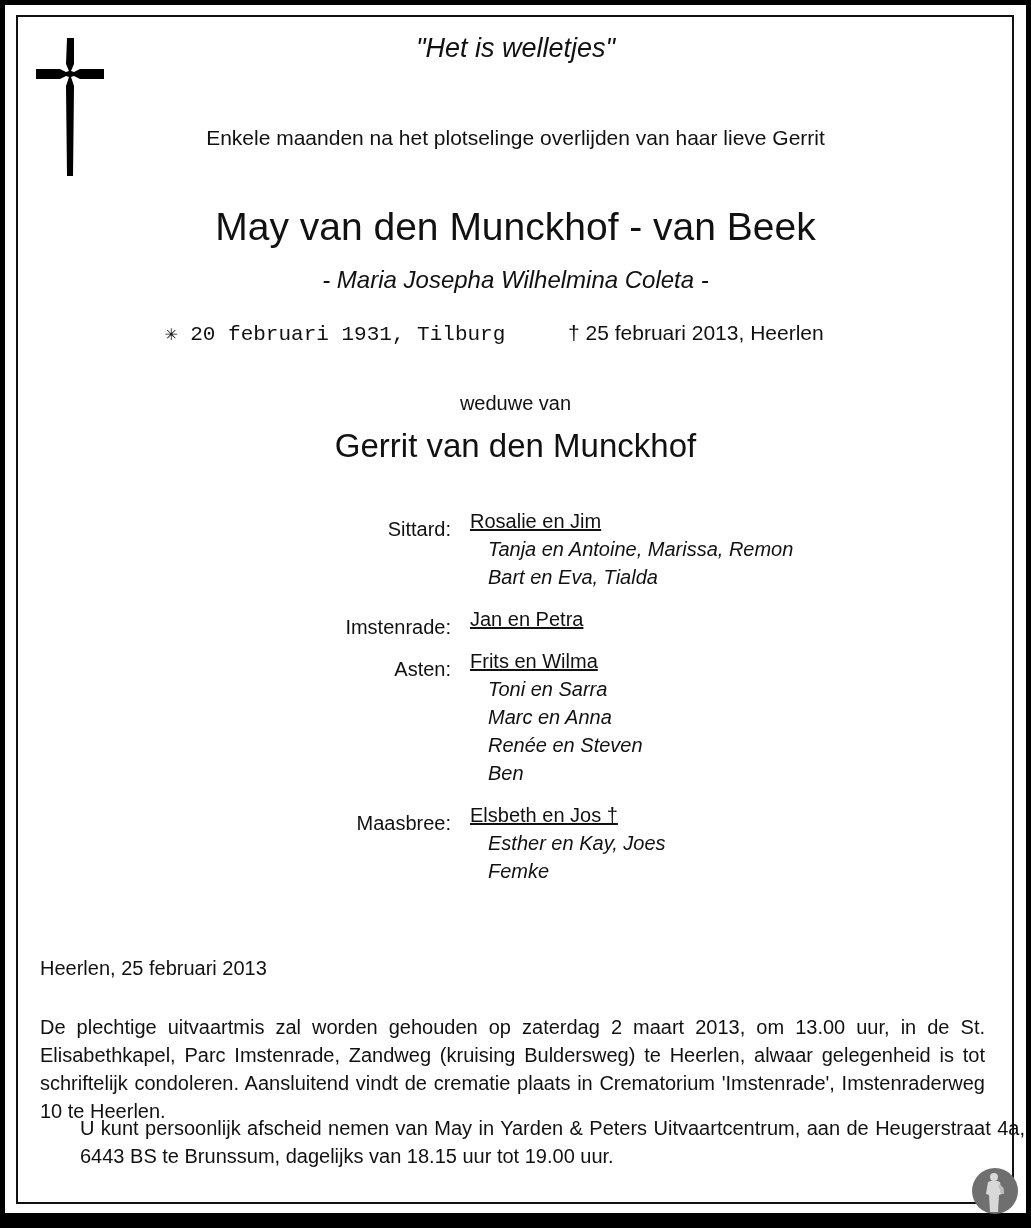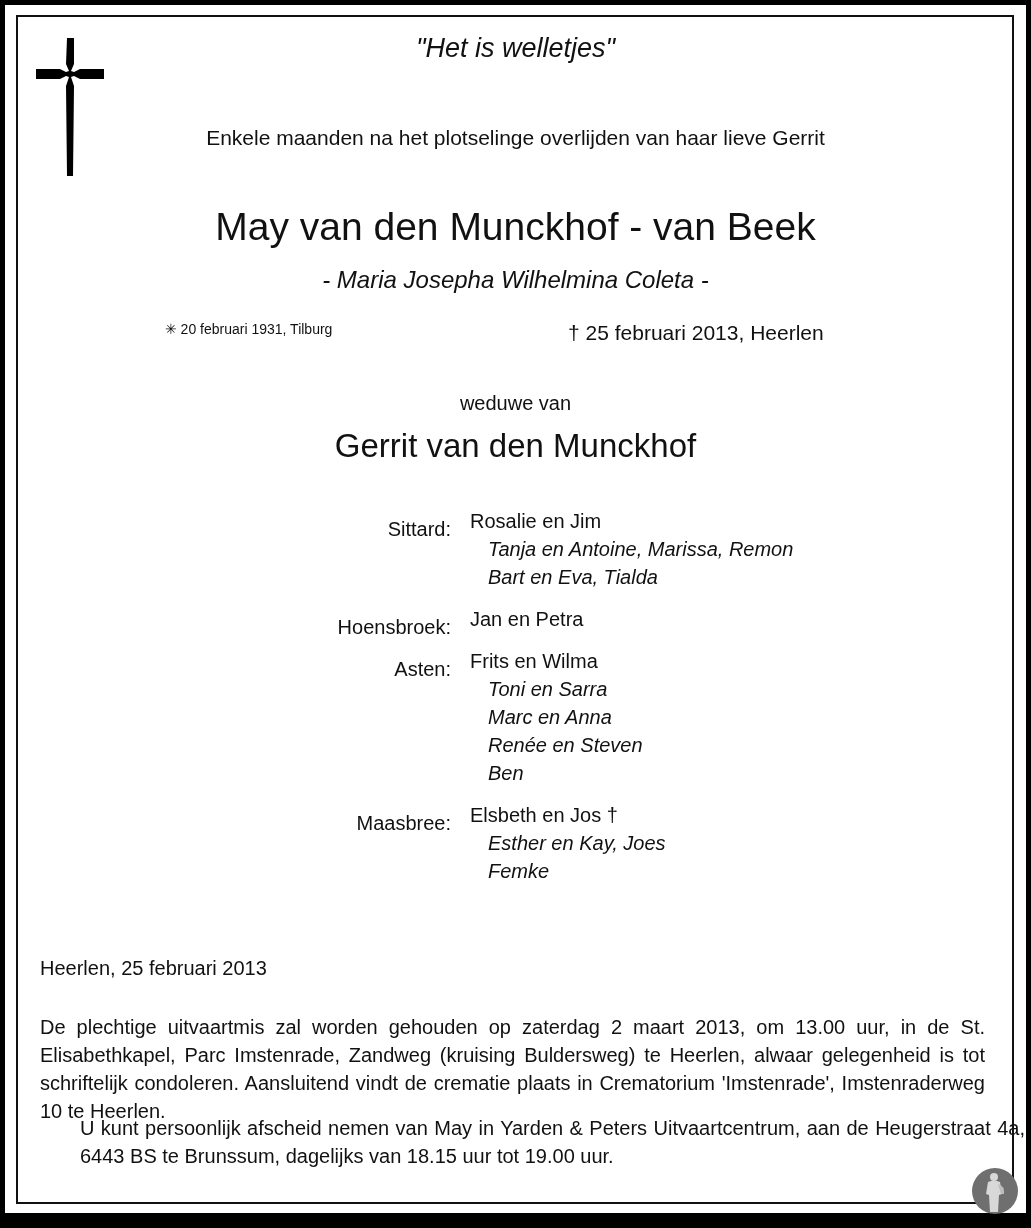--- a/index.html
+++ b/index.html
@@ -24,28 +24,28 @@
     border: 2px solid #111;
     box-sizing: border-box;
     background: #fff;
   }
   .cross { position: absolute; left: 34px; top: 34px; width: 72px; height: 145px; }
   .center { position: absolute; left: 0; width: 1031px; text-align: center; }
   .motto { top: 33px; font-size: 27px; font-style: italic; }
   .intro { top: 124px; font-size: 21px; line-height: 28px; }
   .name { top: 205px; font-size: 39px; }
   .given { top: 266px; font-size: 24px; font-style: italic; }
-  .birth { position: absolute; left: 165px; top: 321px; font-size: 14px; }
+  .birth { position: absolute; left: 165px; top: 321px; font-size: 21px; font-family: Liberation Mono, monospace; }
   .death { position: absolute; left: 568px; top: 321px; font-size: 21px; }
   .widow-label { top: 392px; font-size: 20px; }
   .spouse { top: 427px; font-size: 33px; }
   .family { position: absolute; left: 0; top: 507px; width: 1031px; font-size: 20px; }
   .fam-group { position: relative; margin-bottom: 14px; }
   .fam-place { position: absolute; right: 580px; top: 11px; text-align: right; white-space: nowrap; }
-  .fam-head { margin-left: 470px; line-height: 28px; }
+  .fam-head { margin-left: 470px; line-height: 28px; text-decoration: underline; }
   .fam-child { margin-left: 488px; line-height: 28px; font-style: italic; }
   .closing-place { position: absolute; left: 40px; top: 957px; font-size: 20px; }
   .para { position: absolute; left: 40px; width: 945px; font-size: 20px; line-height: 28px; text-align: justify; }
   .p1 { top: 1013px; }
   .p2 { top: 1114px; margin-left: 40px; }
   .logo { position: absolute; left: 972px; top: 1168px; width: 46px; height: 46px; border-radius: 50%; background: #6f6f6f; overflow: hidden; }
 </style>
 </head>
 <body>
 
@@ -73,21 +73,21 @@
 <div class="center spouse">Gerrit van den Munckhof</div>
 
 <div class="family">
   <div class="fam-group">
     <div class="fam-place">Sittard:</div>
     <div class="fam-head">Rosalie en Jim</div>
     <div class="fam-child">Tanja en Antoine, Marissa, Remon</div>
     <div class="fam-child">Bart en Eva, Tialda</div>
   </div>
   <div class="fam-group">
-    <div class="fam-place">Hoensbroek:</div>
+    <div class="fam-place">Imstenrade:</div>
     <div class="fam-head">Jan en Petra</div>
   </div>
   <div class="fam-group">
     <div class="fam-place">Asten:</div>
     <div class="fam-head">Frits en Wilma</div>
     <div class="fam-child">Toni en Sarra</div>
     <div class="fam-child">Marc en Anna</div>
     <div class="fam-child">Renée en Steven</div>
     <div class="fam-child">Ben</div>
   </div>

